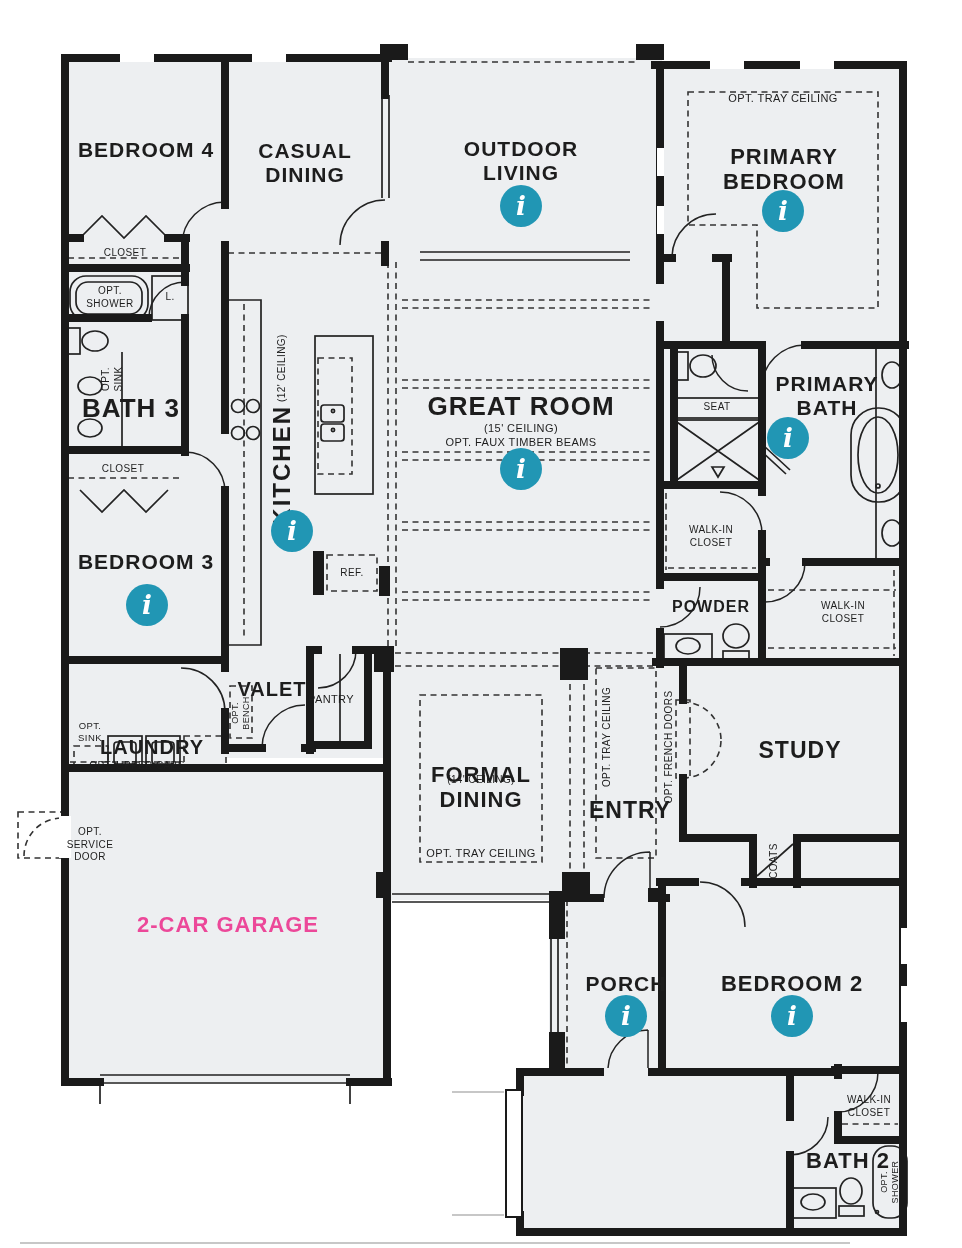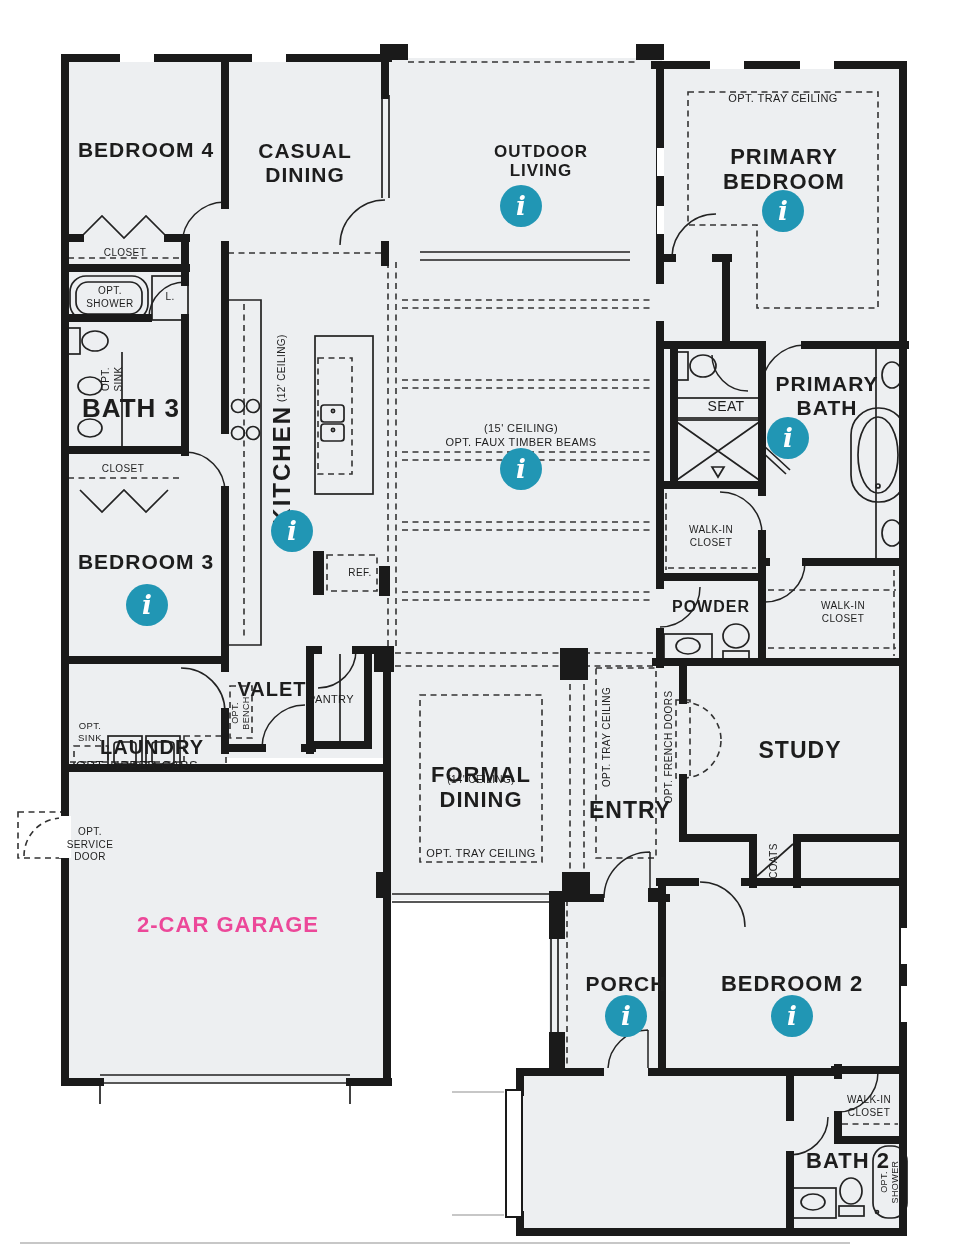--- a/index.html
+++ b/index.html
@@ -178,48 +178,49 @@
   <rect x="506" y="1090" width="16" height="127" fill="#ffffff" stroke="#1a1a1a" stroke-width="2"></rect>
   <g stroke="#b5b5b5" stroke-width="1.5" fill="none">
     <path d="M20,1243 H850 M452,1092 H504 M452,1215 H504"></path>
   </g>
 </svg>
 
 <div class="lbl" style="left: 146px; top: 150px; font-size: 21px; color: rgb(29, 29, 29);">BEDROOM 4</div>
 <div class="lbl sm" style="left: 125px; top: 253px; font-size: 10px; color: rgb(29, 29, 29);">CLOSET</div>
 <div class="lbl" style="left: 305px; top: 163px; font-size: 21px; color: rgb(29, 29, 29);">CASUAL
 DINING</div>
-<div class="lbl" style="left: 521px; top: 161px; font-size: 17px; color: rgb(29, 29, 29); margin-left: 20px;">OUTDOOR
+<div class="lbl" style="left: 521px; top: 161px; font-size: 21px; color: rgb(29, 29, 29);">OUTDOOR
 LIVING</div>
 <div class="lbl" style="left: 784px; top: 170px; font-size: 22px; color: rgb(29, 29, 29);">PRIMARY
 BEDROOM</div>
 <div class="lbl sm" style="left: 783px; top: 99px; font-size: 11px; color: rgb(29, 29, 29);">OPT. TRAY CEILING</div>
 
 <div class="lbl sm" style="left: 110px; top: 297px; font-size: 10px; color: rgb(29, 29, 29);">OPT.
 SHOWER</div>
 <div class="lbl sm" style="left: 170px; top: 297px; font-size: 10px; color: rgb(29, 29, 29);">L.</div>
 <div class="lbl sm rot" style="left: 112px; top: 379px; font-size: 10px; color: rgb(29, 29, 29);">OPT.
 SINK</div>
 <div class="lbl" style="left: 131px; top: 409px; font-size: 26px; color: rgb(29, 29, 29);">BATH 3</div>
 <div class="lbl sm" style="left: 123px; top: 469px; font-size: 10px; color: rgb(29, 29, 29);">CLOSET</div>
 <div class="lbl" style="left: 146px; top: 562px; font-size: 21px; color: rgb(29, 29, 29);">BEDROOM 3</div>
 
 <div class="lbl rot kblock" style="left: 282px; top: 430px; color: rgb(29, 29, 29);">
   <span style="font-size:24px;letter-spacing:2px">KITCHEN</span>
   <span class="kc" style="font-size:10px">(12' CEILING)</span>
 </div>
-<div class="lbl sm" style="left: 352px; top: 573px; font-size: 10px; color: rgb(29, 29, 29); margin-left: 8px;">REF.</div>
+<div class="lbl sm" style="left: 352px; top: 573px; font-size: 10px; color: rgb(29, 29, 29);">REF.</div>
 <div class="lbl sm" style="left: 331px; top: 700px; font-size: 11px; color: rgb(29, 29, 29);">PANTRY</div>
 
+<div class="lbl" style="left: 521px; top: 407px; font-size: 26px; color: rgb(29, 29, 29);">GREAT ROOM</div>
 <div class="lbl sm" style="left: 521px; top: 429px; font-size: 11px; color: rgb(29, 29, 29);">(15' CEILING)</div>
 <div class="lbl sm" style="left: 521px; top: 443px; font-size: 11px; color: rgb(29, 29, 29);">OPT. FAUX TIMBER BEAMS</div>
 
 <div class="lbl" style="left: 827px; top: 396px; font-size: 21px; color: rgb(29, 29, 29);">PRIMARY
 BATH</div>
-<div class="lbl sm" style="left: 717px; top: 407px; font-size: 14px; color: rgb(29, 29, 29); margin-left: 9px;">SEAT</div>
+<div class="lbl sm" style="left: 717px; top: 407px; font-size: 10px; color: rgb(29, 29, 29);">SEAT</div>
 <div class="lbl sm" style="left: 711px; top: 536px; font-size: 10px; color: rgb(29, 29, 29);">WALK-IN
 CLOSET</div>
 <div class="lbl" style="left: 711px; top: 607px; font-size: 16px; color: rgb(29, 29, 29);">POWDER</div>
 <div class="lbl sm" style="left: 843px; top: 612px; font-size: 10px; color: rgb(29, 29, 29);">WALK-IN
 CLOSET</div>
 
 <div class="lbl" style="left: 800px; top: 750px; font-size: 23px; color: rgb(29, 29, 29);">STUDY</div>
 <div class="lbl sm rot" style="left: 669px; top: 747px; font-size: 10px; color: rgb(29, 29, 29);">OPT. FRENCH DOORS</div>
 <div class="lbl sm rot" style="left: 774px; top: 861px; font-size: 10px; color: rgb(29, 29, 29);">COATS</div>
 
@@ -231,21 +232,21 @@
 <div class="lbl sm" style="left: 481px; top: 780px; font-size: 10px; color: rgb(29, 29, 29); text-align: center;">(14' CEILING)</div>
 <div class="lbl sm" style="left: 481px; top: 854px; font-size: 11px; color: rgb(29, 29, 29);">OPT. TRAY CEILING</div>
 
 <div class="lbl" style="left: 272px; top: 689px; font-size: 20px; color: rgb(29, 29, 29);">VALET</div>
 <div class="lbl sm rot" style="left: 241px; top: 713px; font-size: 9px; color: rgb(29, 29, 29);">OPT.
 BENCH</div>
 
 <div class="lbl" style="left: 152px; top: 724px; font-size: 20px; color: rgb(29, 29, 29); margin-top: 23px;">LAUNDRY</div>
 <div class="lbl sm" style="left: 90px; top: 732px; font-size: 9.5px; color: rgb(29, 29, 29);">OPT.
 SINK</div>
-<div class="lbl sm" style="left: 137px; top: 766px; font-size: 13px; color: rgb(29, 29, 29);">OPT. UPPER CABS</div>
+<div class="lbl sm" style="left: 137px; top: 766px; font-size: 10px; color: rgb(29, 29, 29);">OPT. UPPER CABS</div>
 
 <div class="lbl" style="left: 228px; top: 925px; font-size: 22px; color: #ec4899;">2-CAR GARAGE</div>
 <div class="lbl sm" style="left: 90px; top: 845px; font-size: 10px; color: rgb(29, 29, 29);">OPT.
 SERVICE
 DOOR</div>
 
 <div class="lbl" style="left: 626px; top: 984px; font-size: 21px; color: rgb(29, 29, 29);">PORCH</div>
 <div class="lbl" style="left: 792px; top: 984px; font-size: 22px; color: rgb(29, 29, 29);">BEDROOM 2</div>
 <div class="lbl sm" style="left: 869px; top: 1106px; font-size: 10px; color: rgb(29, 29, 29);">WALK-IN
 CLOSET</div>

